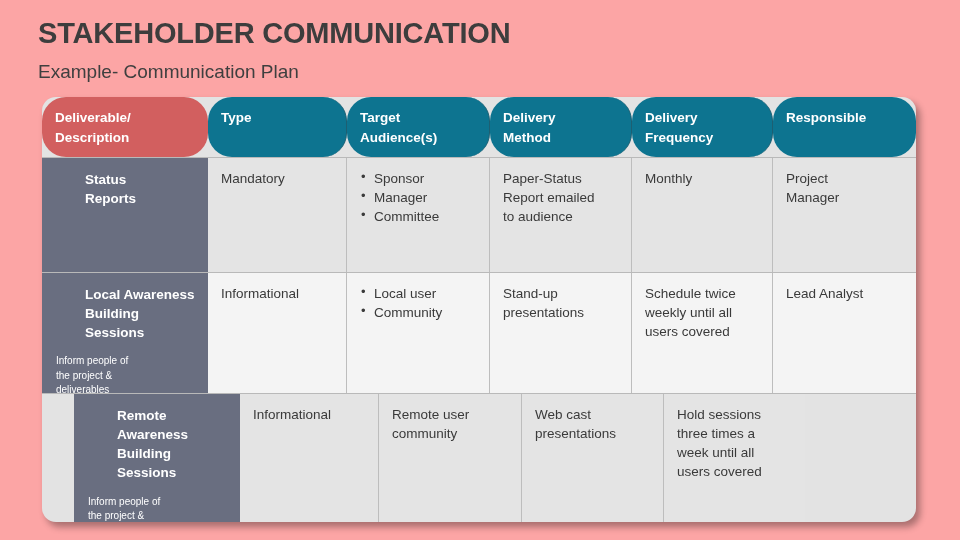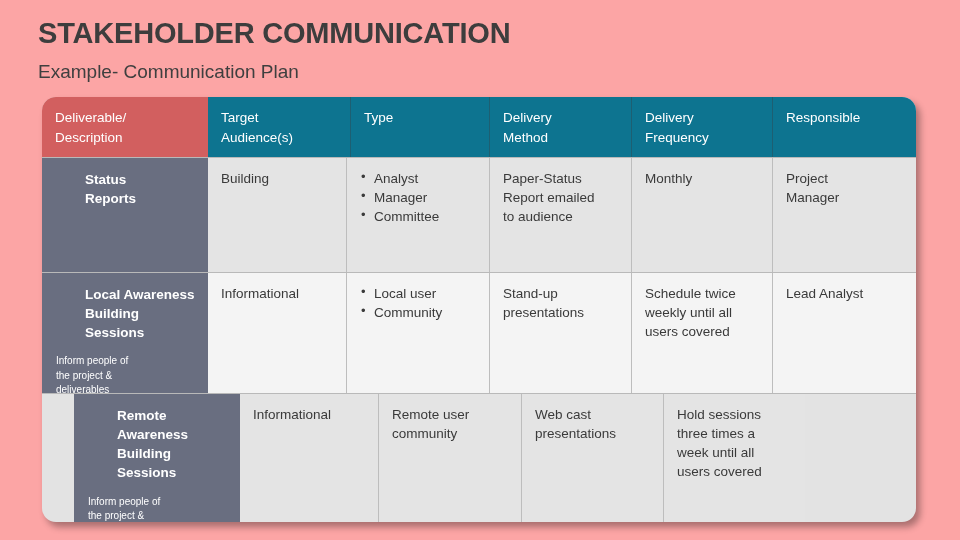--- a/index.html
+++ b/index.html
@@ -67,24 +67,25 @@
   .head-row {
     display: flex;
     height: 60px;
     flex: 0 0 60px;
   }
   .th {
     box-sizing: border-box;
     background: #0d7490;
     color: #ffffff;
     font-size: 13.5px;
-    font-weight: normal;
+    font-weight: bold;
     line-height: 1.45;
     padding: 11px 0 0 13px;
     border-right: 1px solid #1d5f72;
+    border-radius: 24px;
   }
   .th:last-child { border-right: none; }
   .th.first {
     background: #d25f5f;
     border-right: none;
   }
 
   
   .row {
     display: flex;
@@ -161,36 +162,36 @@
 <div class="slide">
 
   <div class="title">STAKEHOLDER COMMUNICATION</div>
   <div class="subtitle">Example- Communication Plan</div>
 
   <div class="table-wrap">
     <div class="table">
 
       <div class="head-row">
         <div class="th first c1"><span>Deliverable/<br>Description</span></div>
+        <div class="th c2"><span>Type</span></div>
         <div class="th c3"><span>Target<br>Audience(s)</span></div>
-        <div class="th c2"><span>Type</span></div>
         <div class="th c4"><span>Delivery<br>Method</span></div>
         <div class="th c5"><span>Delivery<br>Frequency</span></div>
         <div class="th c6"><span>Responsible</span></div>
       </div>
 
       <div class="row row-1 shade-a">
         <div class="td first c1">
           <div class="deliv-title">Status<br>Reports</div>
           <div class="deliv-desc"></div>
         </div>
-        <div class="td c2">Building</div>
+        <div class="td c2">Mandatory</div>
         <div class="td c3">
           <ul class="bullets">
-            <li>Analyst</li>
+            <li>Sponsor</li>
             <li>Manager</li>
             <li>Committee</li>
           </ul>
         </div>
         <div class="td c4">Paper-Status<br>Report emailed<br>to audience</div>
         <div class="td c5">Monthly</div>
         <div class="td c6">Project<br>Manager</div>
       </div>
 
       <div class="row row-2 shade-b">

